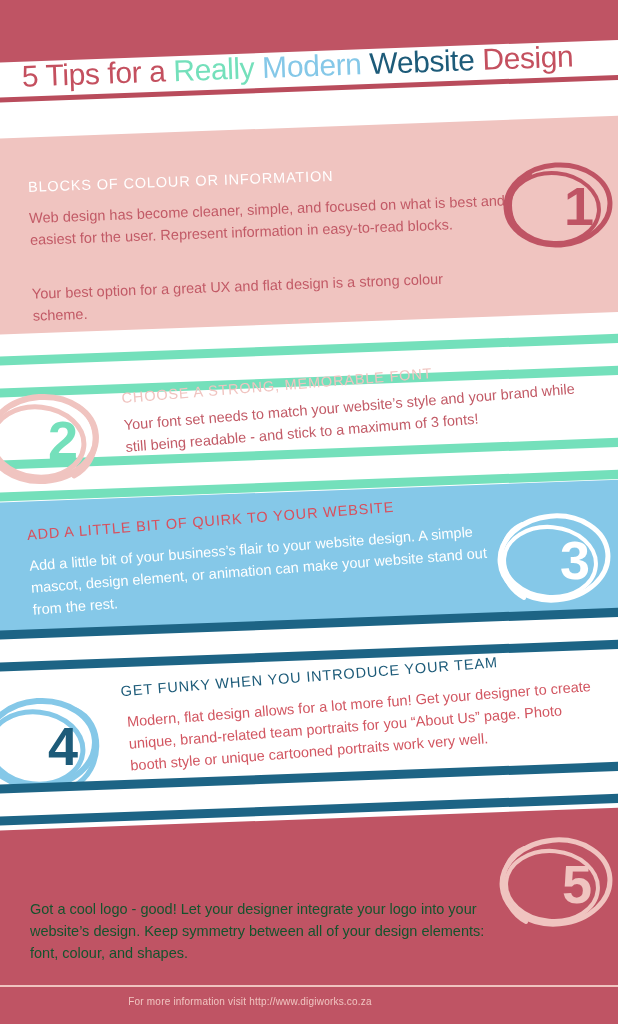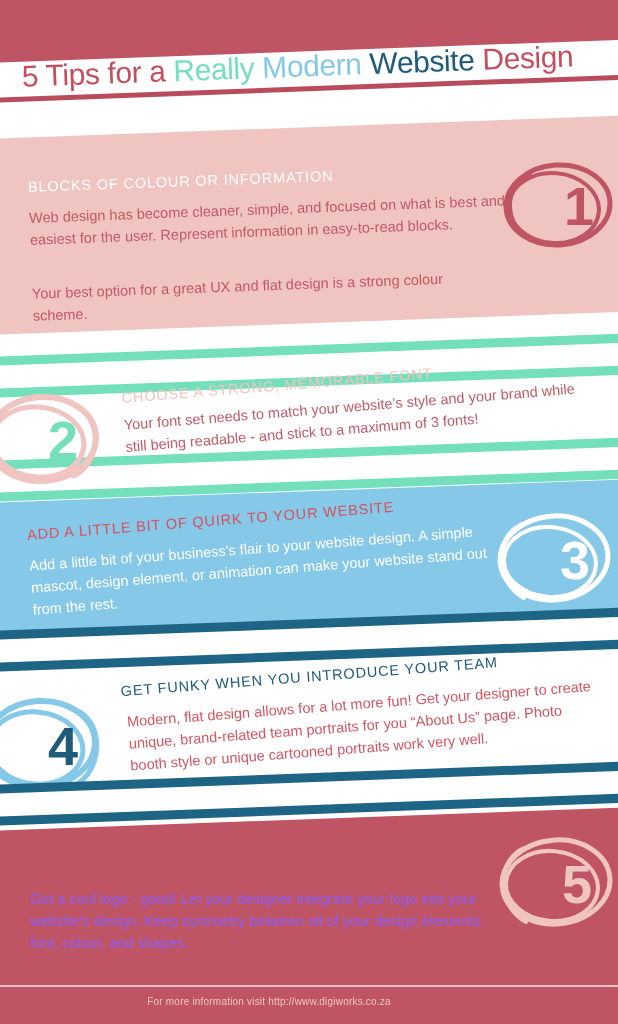--- a/index.html
+++ b/index.html
@@ -324,23 +324,23 @@
     position: absolute;
     left: 30px;
     top: 22px;
     color: #f0c4c0;
     font-size: 14.5px;
     letter-spacing: 0.85px;
   }
   #sec5-content .sec-body {
     position: absolute;
     left: 30px;
-    top: 48px;
+    top: 58px;
     width: 470px;
-    color: #8b5cf6;
+    color: #14532d;
     font-size: 14.5px;
     line-height: 22px;
   }
 
   
   #footer-rule {
     position: absolute;
     left: 0;
     top: 985px;
     width: 618px;
@@ -349,21 +349,20 @@
   }
   #footer-text {
     position: absolute;
     left: 0;
     top: 996px;
     width: 500px;
     text-align: center;
     color: #f0c4c0;
     font-size: 10px;
     letter-spacing: 0.2px;
-    margin-left: 19px;
   }
 
   
   .num-badge {
     position: absolute;
     width: 130px;
     height: 115px;
   }
   .num-badge svg { position: absolute; left: 0; top: 0; }
   .num-badge .digit {

